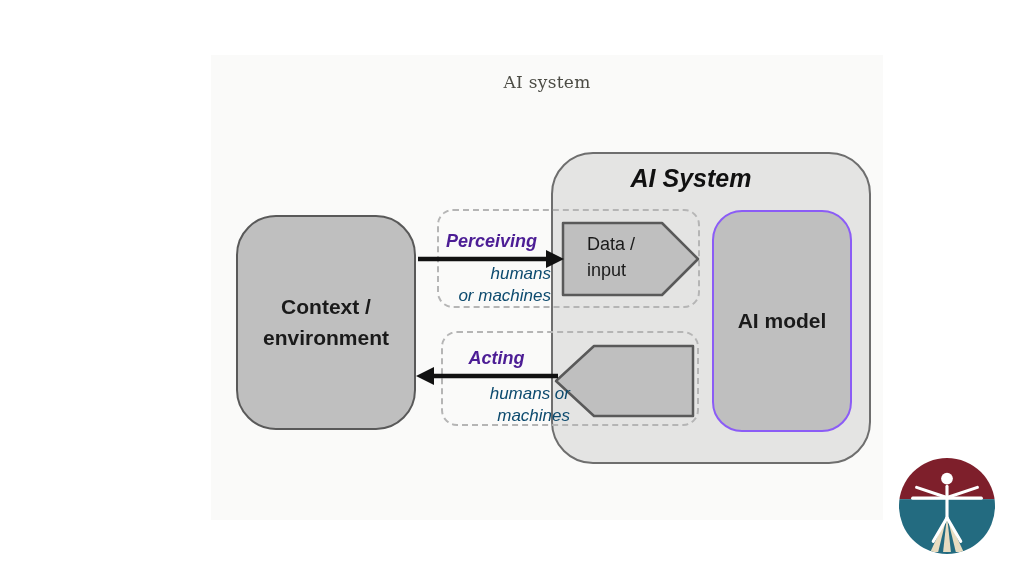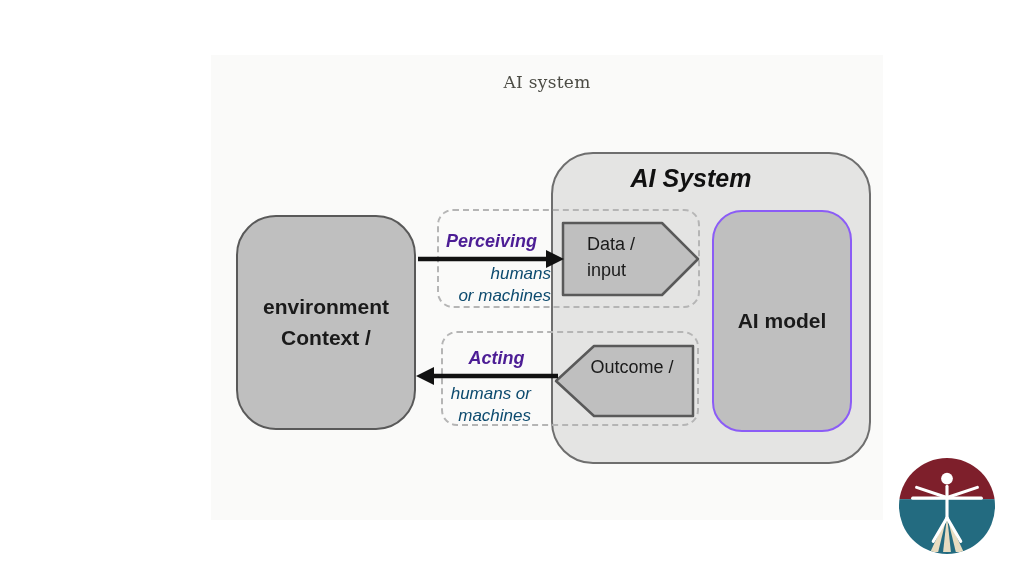--- a/index.html
+++ b/index.html
@@ -68,59 +68,58 @@
 
   <div class="abs slide-title">AI system</div>
 
   <div class="abs ai-container"></div>
   <div class="abs ai-container-title">AI System</div>
 
   <div class="abs dash-group dash-perceiving"></div>
   <div class="abs dash-group dash-acting"></div>
 
   <div class="abs ctx-box">
+    <span>Context /</span>
     <span>environment</span>
-    <span>Context /</span>
   </div>
 
   <div class="abs model-box">
     <span>AI model</span>
   </div>
 
   <svg class="abs pent-svg" style="left:525px;top:221px;" width="140" height="76" viewBox="0 0 140 76">
     <polygon points="2,2 101,2 137,38 101,74 2,74" fill="#bfbfbf" stroke="#595959" stroke-width="2.5" stroke-linejoin="round"></polygon>
   </svg>
   <div class="abs pent-text" style="left:551px;top:231px;width:80px;text-align:left;">
     <div>Data /</div>
     <div>input</div>
   </div>
 
   <svg class="abs pent-svg" style="left:518px;top:344px;" width="142" height="74" viewBox="0 0 142 74">
     <polygon points="40,2 139,2 139,72 40,72 2,37" fill="#bfbfbf" stroke="#595959" stroke-width="2.5" stroke-linejoin="round"></polygon>
   </svg>
   <div class="abs pent-text" style="left:540px;top:354px;width:112px;text-align:center;">
-    <div>Outcome /</div>
   </div>
 
   <svg class="abs arrow-svg" style="left:380px;top:245px;" width="150" height="28" viewBox="0 0 150 28">
     <line x1="2" y1="14" x2="131" y2="14" stroke="#111111" stroke-width="4.5"></line>
     <polygon points="130,5 148,14 130,23" fill="#111111"></polygon>
   </svg>
   <div class="abs flow-label" style="left:398px;top:231px;width:115px;">Perceiving</div>
   <div class="abs flow-note" style="left:400px;top:263px;width:115px;">
     <div>humans</div>
     <div>or machines</div>
   </div>
 
   <svg class="abs arrow-svg" style="left:378px;top:362px;" width="146" height="28" viewBox="0 0 146 28">
     <line x1="144" y1="14" x2="19" y2="14" stroke="#111111" stroke-width="4.5"></line>
     <polygon points="20,5 2,14 20,23" fill="#111111"></polygon>
   </svg>
   <div class="abs flow-label" style="left:403px;top:348px;width:115px;">Acting</div>
-  <div class="abs flow-note" style="left:380px;top:383px;width:115px;">
+  <div class="abs flow-note" style="left:419px;top:383px;width:115px;">
     <div>humans or</div>
     <div>machines</div>
   </div>
 
   <svg class="abs logo" viewBox="0 0 100 100" width="98" height="98">
     <defs>
       <clipPath id="logoclip">
           <circle cx="50" cy="50" r="49"></circle>
         </clipPath>
     </defs>

